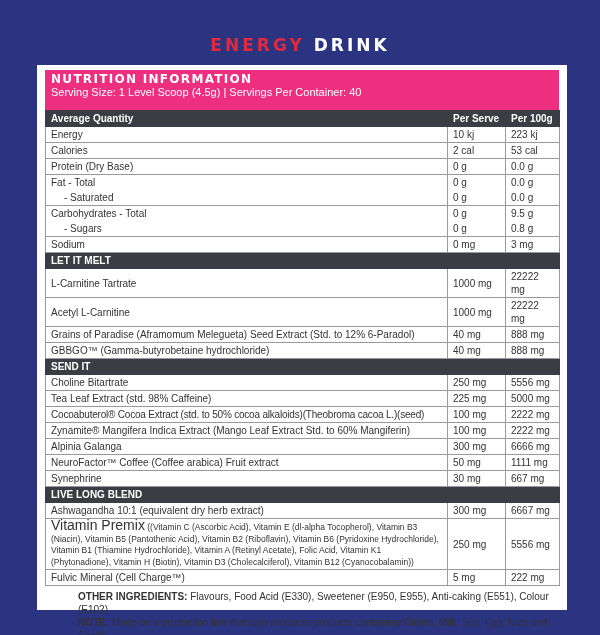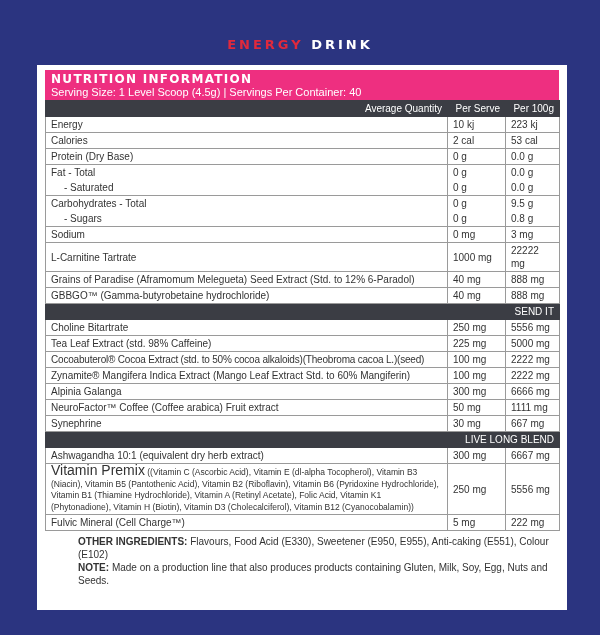--- a/index.html
+++ b/index.html
@@ -5,46 +5,46 @@
   html, body { margin:0; padding:0; }
   body {
     width:600px; height:635px; overflow:hidden;
     background:#2b3480;
     font-family:"Liberation Sans", sans-serif;
     position:relative;
   }
   .title {
     position:absolute; left:0; top:34px; width:600px; text-align:center;
     font-family:"DejaVu Sans", sans-serif; font-weight:bold;
-    font-size:13px; letter-spacing:3px; line-height:22px;
+    font-size:17px; letter-spacing:3px; line-height:22px;
   }
   .title .t1 { color:#e0293c; }
   .title .t2 { color:#ffffff; }
   .panel {
     position:absolute; left:37px; top:65px; width:530px; height:545px;
     background:#ffffff;
   }
   .inner { position:absolute; left:8px; top:5px; width:514px; }
   .pinkbar {
-    background:#ee2f80; color:#fff; padding:2px 6px 1px 6px;
+    background:#ee2f80; color:#fff; padding:2px 6px 11px 6px;
   }
   .pinkbar .h {
     font-family:"DejaVu Sans", sans-serif; font-weight:bold; font-size:12px;
     letter-spacing:1.3px; line-height:14px;
   }
   .pinkbar .sub { font-size:11px; line-height:13px; }
   table { border-collapse:collapse; width:514px; table-layout:fixed; }
   td, th {
     font-size:10px; line-height:13px; padding:1px 5px;
     border:1px solid #9a9a9a; color:#333;
     text-align:left; font-weight:normal; vertical-align:middle;
   }
   col.c1 { width:402px; } col.c2 { width:58px; } col.c3 { width:54px; }
   tr.dark td, tr.dark th {
-    background:#3b3d44; color:#fff; font-weight:normal; border-color:#3b3d44;text-align:right;
+    background:#3b3d44; color:#fff; font-weight:bold; border-color:#3b3d44;
   }
   tr.sub td.name { padding-left:18px; }
   tr.nob td { border-top:none; }
   tr.not td { border-bottom:none; }
   .pinkrow td {
     background:#ee2f80; color:#fff; border-color:#ee2f80;
     font-family:"DejaVu Sans", sans-serif; font-weight:bold; font-size:12px;
     letter-spacing:1.3px; padding:2px 6px; line-height:14px;
   }
   td.small { font-size:8.5px; line-height:11.5px; }
@@ -113,22 +113,30 @@
         <td>0 g</td>
         <td>0.8 g</td>
       </tr>
       <tr>
         <td class="name">Sodium</td>
         <td>0 mg</td>
         <td>3 mg</td>
       </tr>
 
 
+      <tr class="dark">
+        <td colspan="3">LET IT MELT</td>
+      </tr>
       <tr>
         <td>L-Carnitine Tartrate</td>
+        <td>1000 mg</td>
+        <td>22222 mg</td>
+      </tr>
+      <tr>
+        <td>Acetyl L-Carnitine</td>
         <td>1000 mg</td>
         <td>22222 mg</td>
       </tr>
       <tr>
         <td>Grains of Paradise (Aframomum Melegueta) Seed Extract (Std. to 12% 6-Paradol)</td>
         <td>40 mg</td>
         <td>888 mg</td>
       </tr>
       <tr>
         <td>GBBGO™ (Gamma-butyrobetaine hydrochloride)</td>

